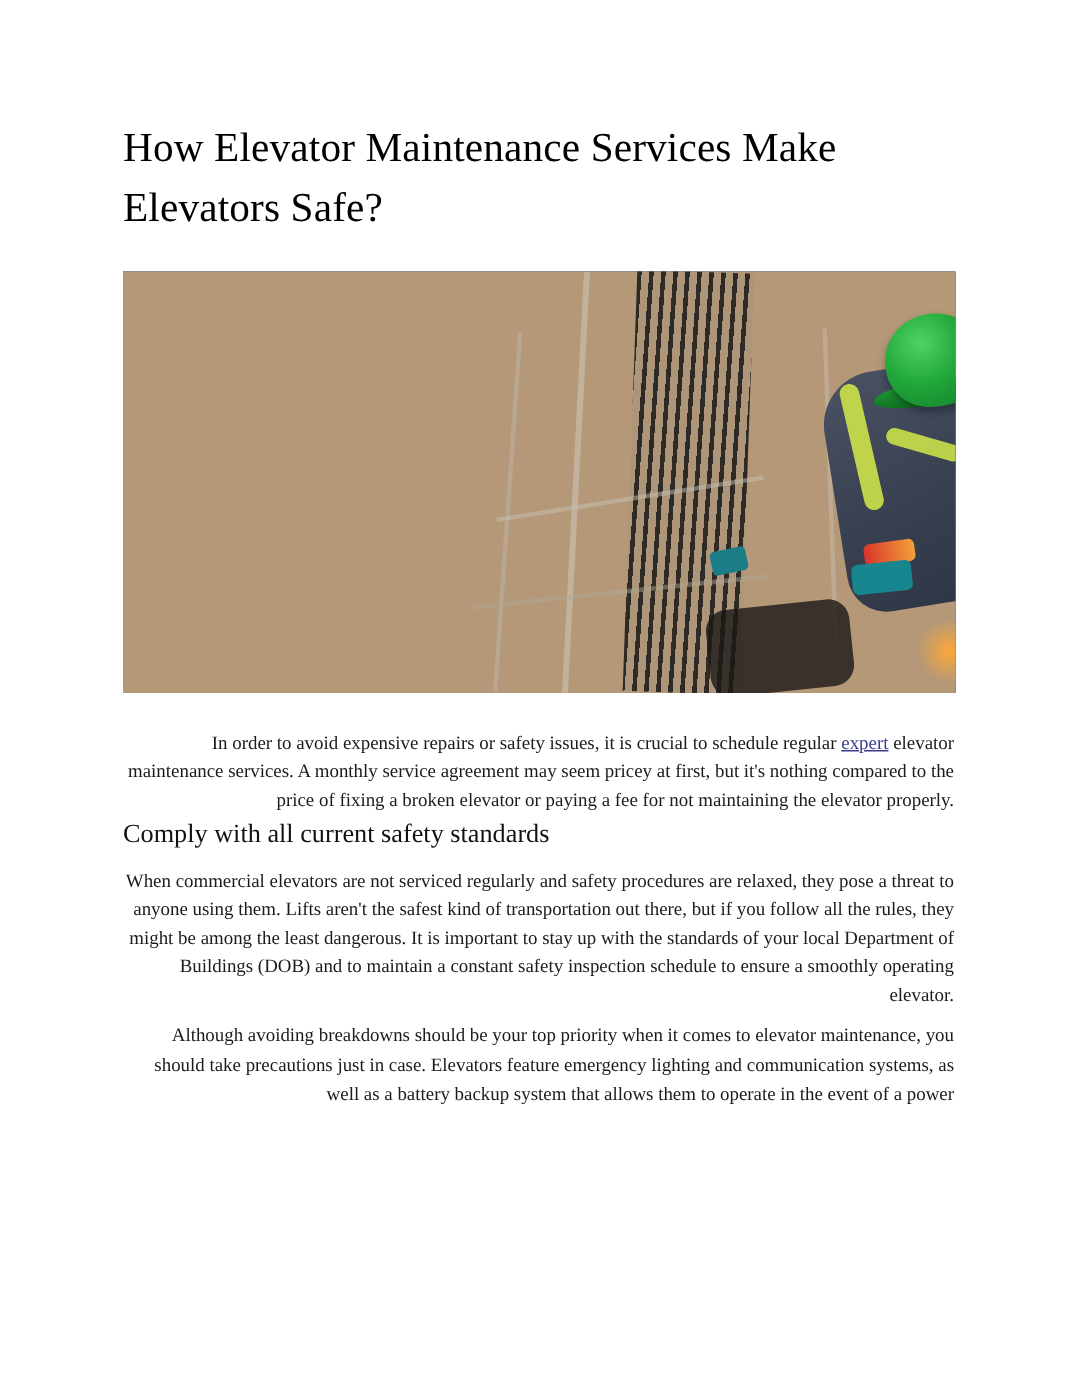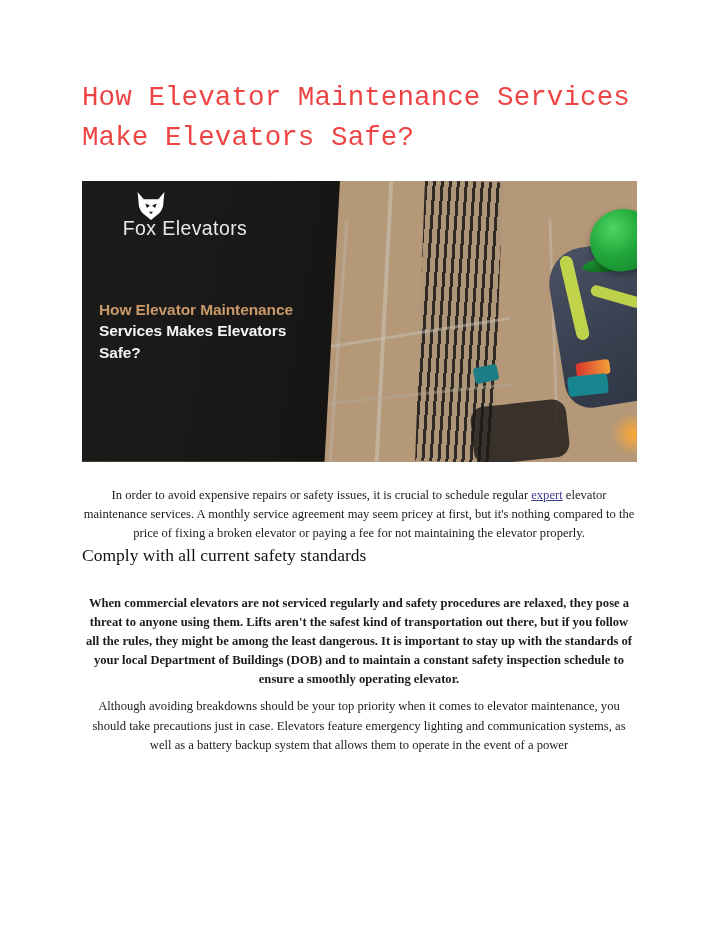--- a/index.html
+++ b/index.html
@@ -27,25 +27,25 @@
 
   .content {
     position: absolute;
     left: 82px;
     top: 78px;
     width: 554px;
   }
 
   
   .article-title {
-    font-family: Liberation Mono, monospace;
+    font-family: Liberation Serif, serif;
     font-size: 27.5px;
     line-height: 1.47;
     font-weight: 400;
-    color: #ef4444;
+    color: #000000;
     letter-spacing: 0.1px;
     margin: 0 0 0 0;
     width: 560px;
   }
 
   
   .hero {
     position: relative;
     margin-top: 22px;
     width: 555px;
@@ -251,36 +251,36 @@
   .hero-headline .l3 { color: #f4f4f4; display: block; }
 
   
   .body-para {
     font-family: "Liberation Serif", "DejaVu Serif", serif;
     font-size: 12.6px;
     line-height: 1.52;
     color: #1b1b1b;
     margin: 0;
     width: 554px;
-    text-align: center;
+    text-align: right;
   }
 
   .para-intro { margin-top: 24px; }
 
   .section-heading {
     font-family: "Liberation Serif", "DejaVu Serif", serif;
     font-size: 17.5px;
     font-weight: 400;
     color: #121212;
     margin: 0;
     line-height: 1.4;
   }
 
   .heading-1 { }
-  .para-2    { margin-top: 26px; font-weight: bold; }
+  .para-2    { margin-top: 10px; }
   .heading-2 { margin-top: 42px; }
   .para-3    { margin-top: 8px; }
 
   a.inline-link {
     color: #3b3b8f;
     text-decoration: underline;
   }
 </style>
 </head>
 <body>
@@ -305,40 +305,20 @@
       <div class="glow-orange"></div>
       <div class="worker-body"></div>
       <div class="worker-vest"></div>
       <div class="worker-vest2"></div>
       <div class="worker-helmet-brim"></div>
       <div class="worker-helmet"></div>
       <div class="tool-red"></div>
       <div class="tool-teal"></div>
       <div class="tool-teal2"></div>
 
-      <div class="hero-panel">
-
-        <div class="hero-logo-mark">
-          <svg viewBox="0 0 64 58" width="34" height="30" aria-hidden="true">
-            <path d="M6 2 L18 16 L46 16 L58 2 L56 22 Q56 34 48 43 L32 56 L16 43 Q8 34 8 22 Z" fill="#ffffff"></path>
-            <path d="M21 24 L30 28 L24 33 Z" fill="#1d1b19"></path>
-            <path d="M43 24 L34 28 L40 33 Z" fill="#1d1b19"></path>
-            <path d="M28 40 L36 40 L32 45 Z" fill="#1d1b19"></path>
-          </svg>
-        </div>
-
-        <div class="hero-brand">Fox Elevators</div>
-
-        <div class="hero-headline">
-          <span class="l1">How Elevator Maintenance</span>
-          <span class="l2">Services Makes Elevators</span>
-          <span class="l3">Safe?</span>
-        </div>
-
-      </div>
     </div>
 
     <p class="body-para para-intro"><span>In order to avoid expensive repairs or safety issues, it is crucial to schedule regular </span><a href="#" class="inline-link">expert</a><span> elevator maintenance services. A monthly service agreement may seem pricey at first, but it's nothing compared to the price of fixing a broken elevator or paying a fee for not maintaining the elevator properly.</span></p>
 
     <h2 class="section-heading heading-1"> Comply with all current safety standards</h2>
 
     <p class="body-para para-2">When commercial elevators are not serviced regularly and safety procedures are relaxed, they pose a threat to anyone using them. Lifts aren't the safest kind of transportation out there, but if you follow all the rules, they might be among the least dangerous. It is important to stay up with the standards of your local Department of Buildings (DOB) and to maintain a constant safety inspection schedule to ensure a smoothly operating elevator.</p>
 
 
     <p class="body-para para-3">Although avoiding breakdowns should be your top priority when it comes to elevator maintenance, you should take precautions just in case. Elevators feature emergency lighting and communication systems, as well as a battery backup system that allows them to operate in the event of a power</p>

